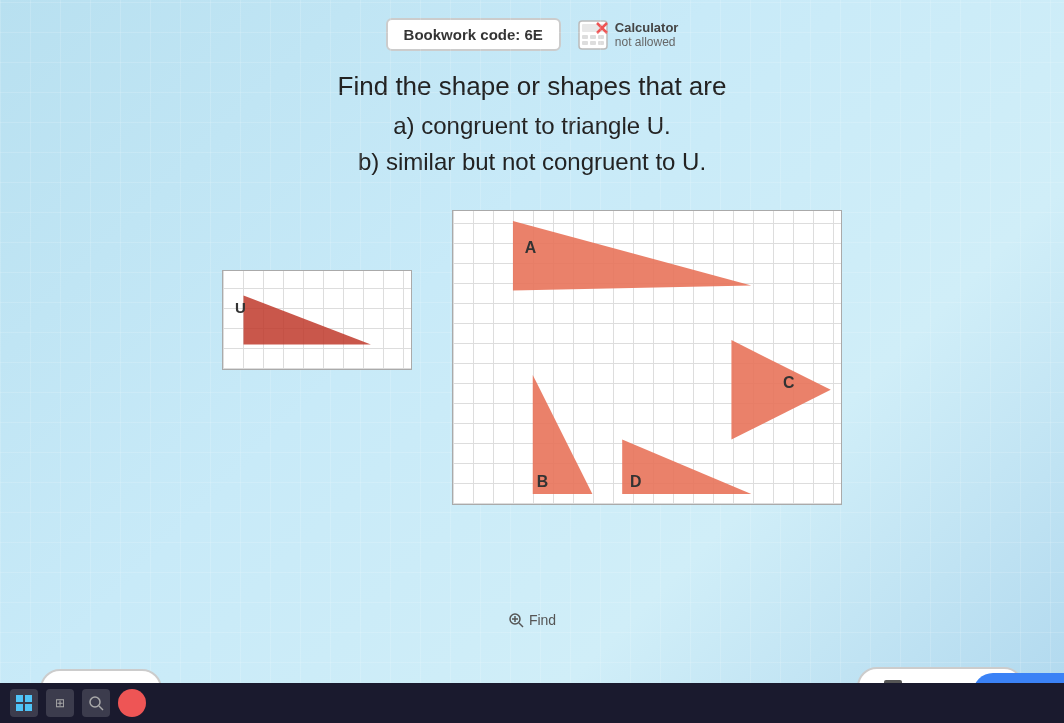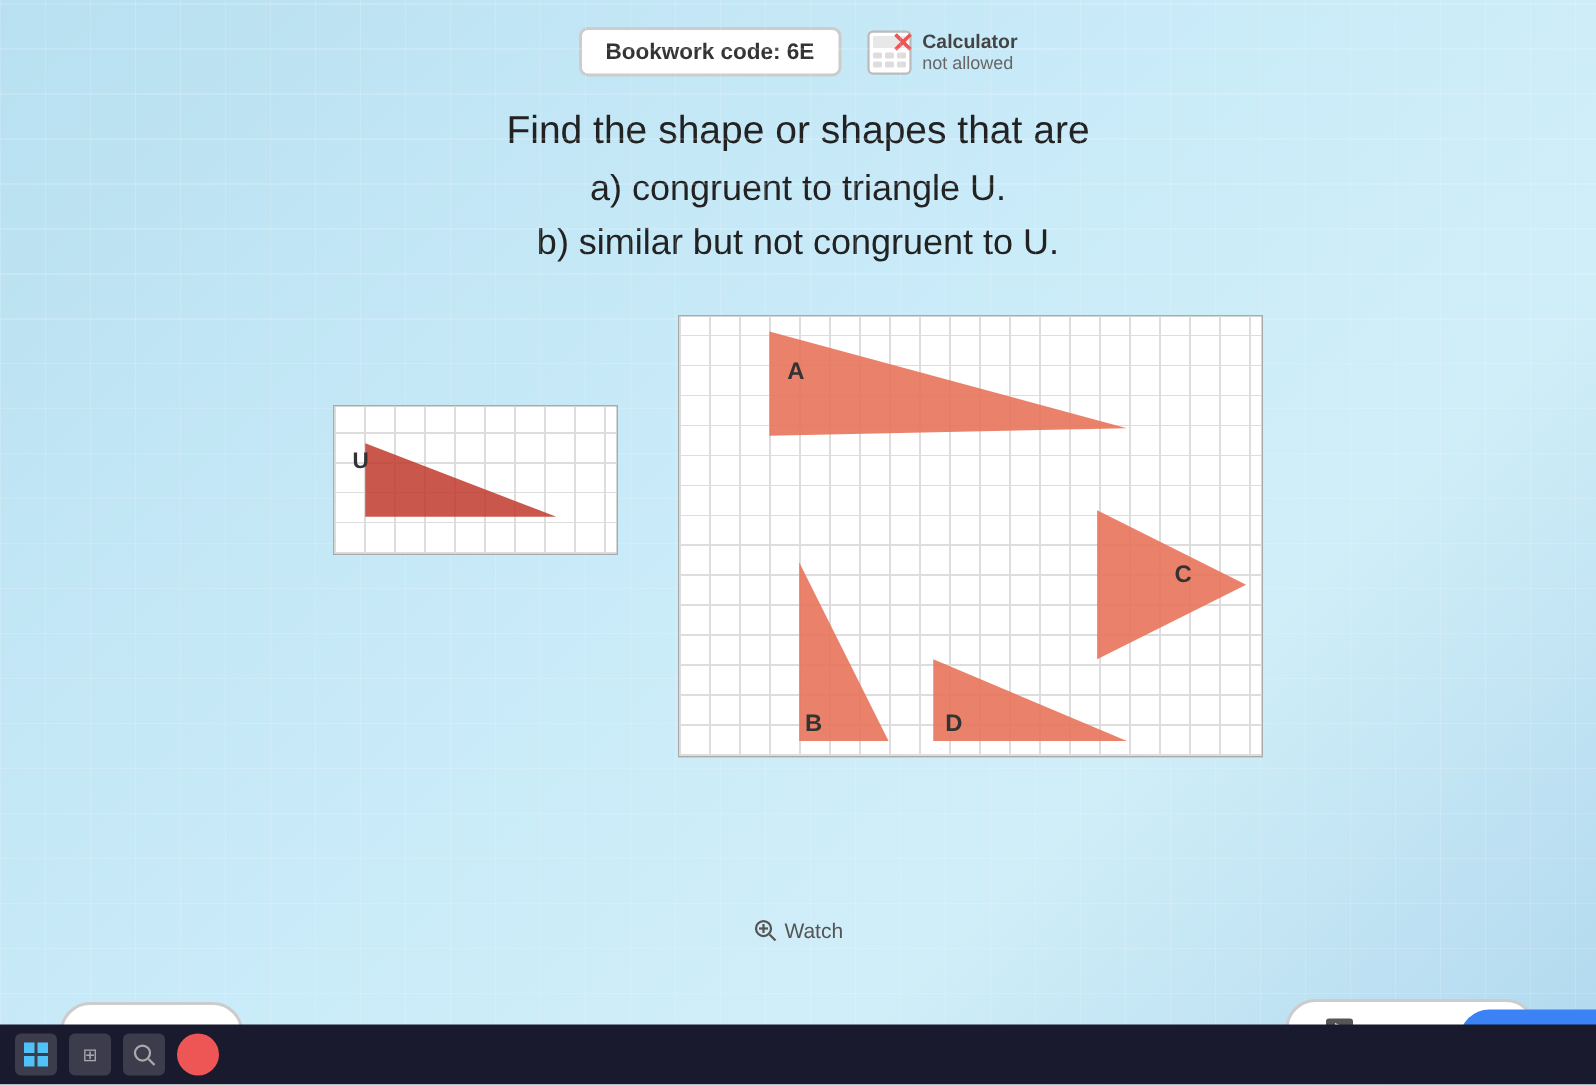--- a/index.html
+++ b/index.html
@@ -302,21 +302,21 @@
 </div>
 
 <div class="bottom-bar" style="bottom:95px;">
   <a class="zoom-link" href="#">
     <svg width="16" height="16" viewBox="0 0 16 16">
       <circle cx="7" cy="7" r="5" fill="none" stroke="#555" stroke-width="1.5"></circle>
       <line x1="11" y1="11" x2="15" y2="15" stroke="#555" stroke-width="1.5"></line>
       <line x1="4" y1="7" x2="10" y2="7" stroke="#555" stroke-width="1.5"></line>
       <line x1="7" y1="4" x2="7" y2="10" stroke="#555" stroke-width="1.5"></line>
     </svg>
-    <span>Watch</span>
+    <span>Find</span>
   </a>
 </div>
 
 <div class="bottom-buttons">
   <button class="prev-button">
     <span style="font-size:18px;">‹</span>
     <span>Previous</span>
   </button>
 
   <button class="watch-video-button">

